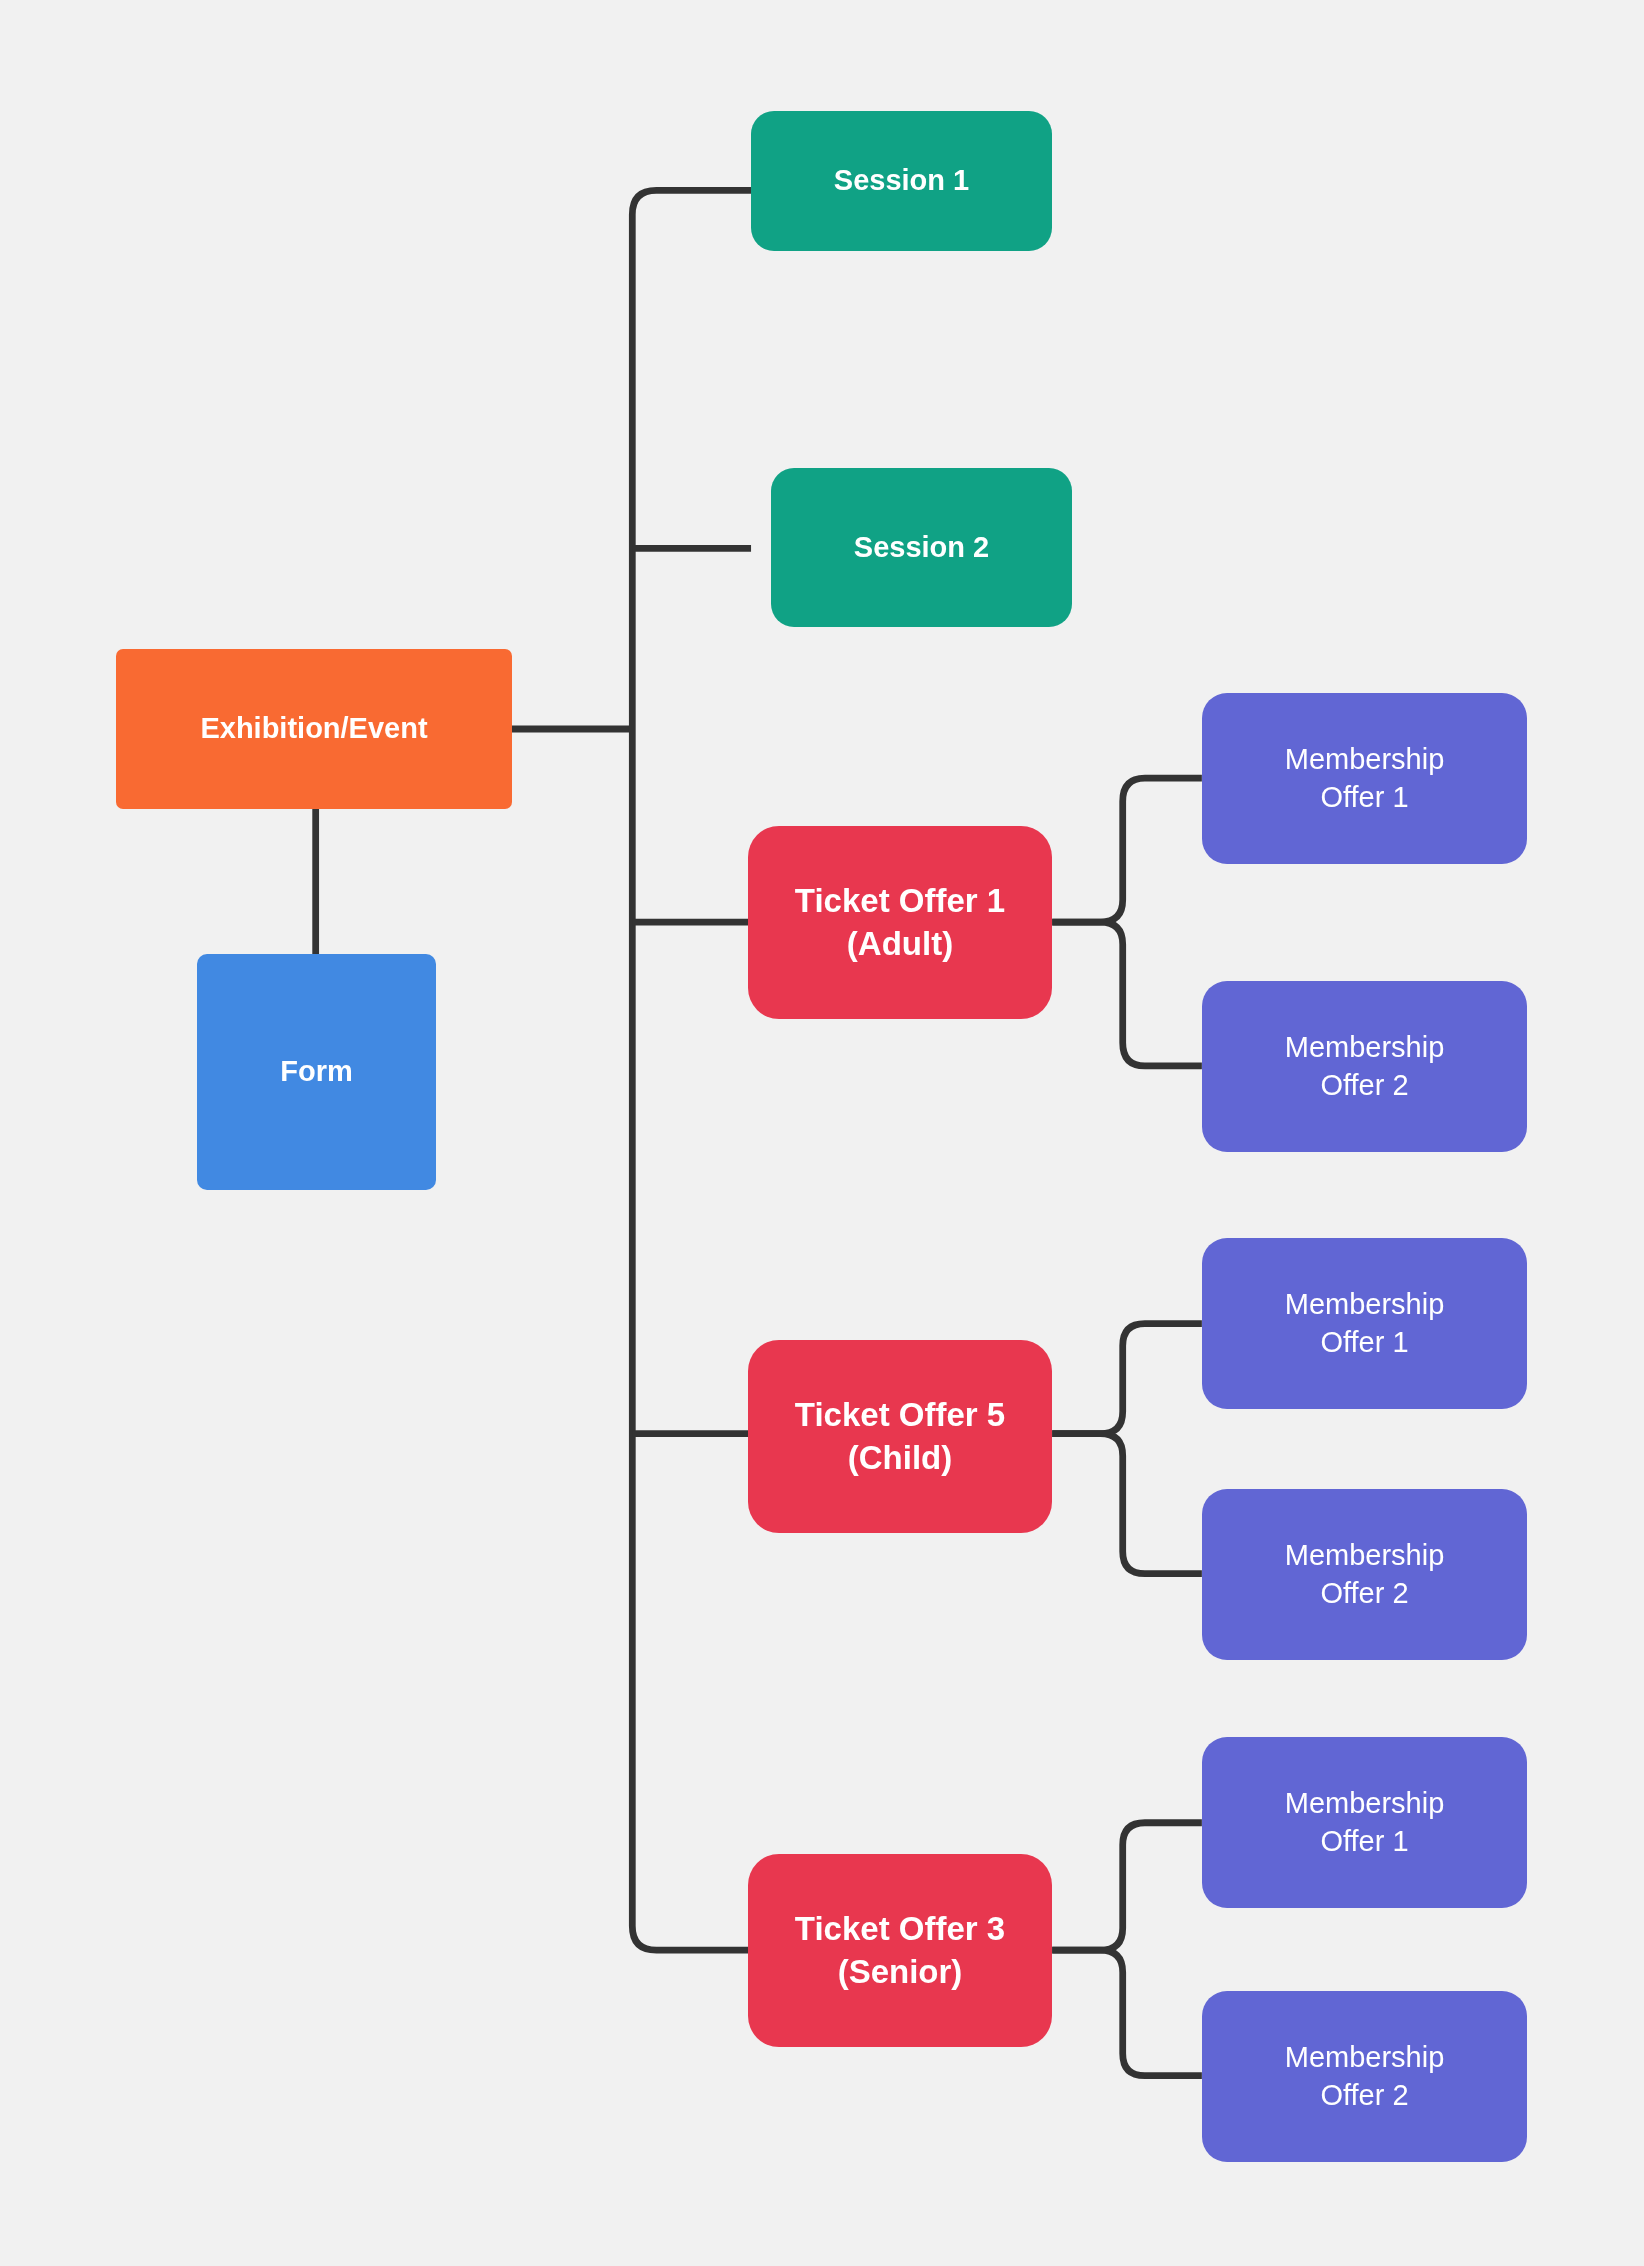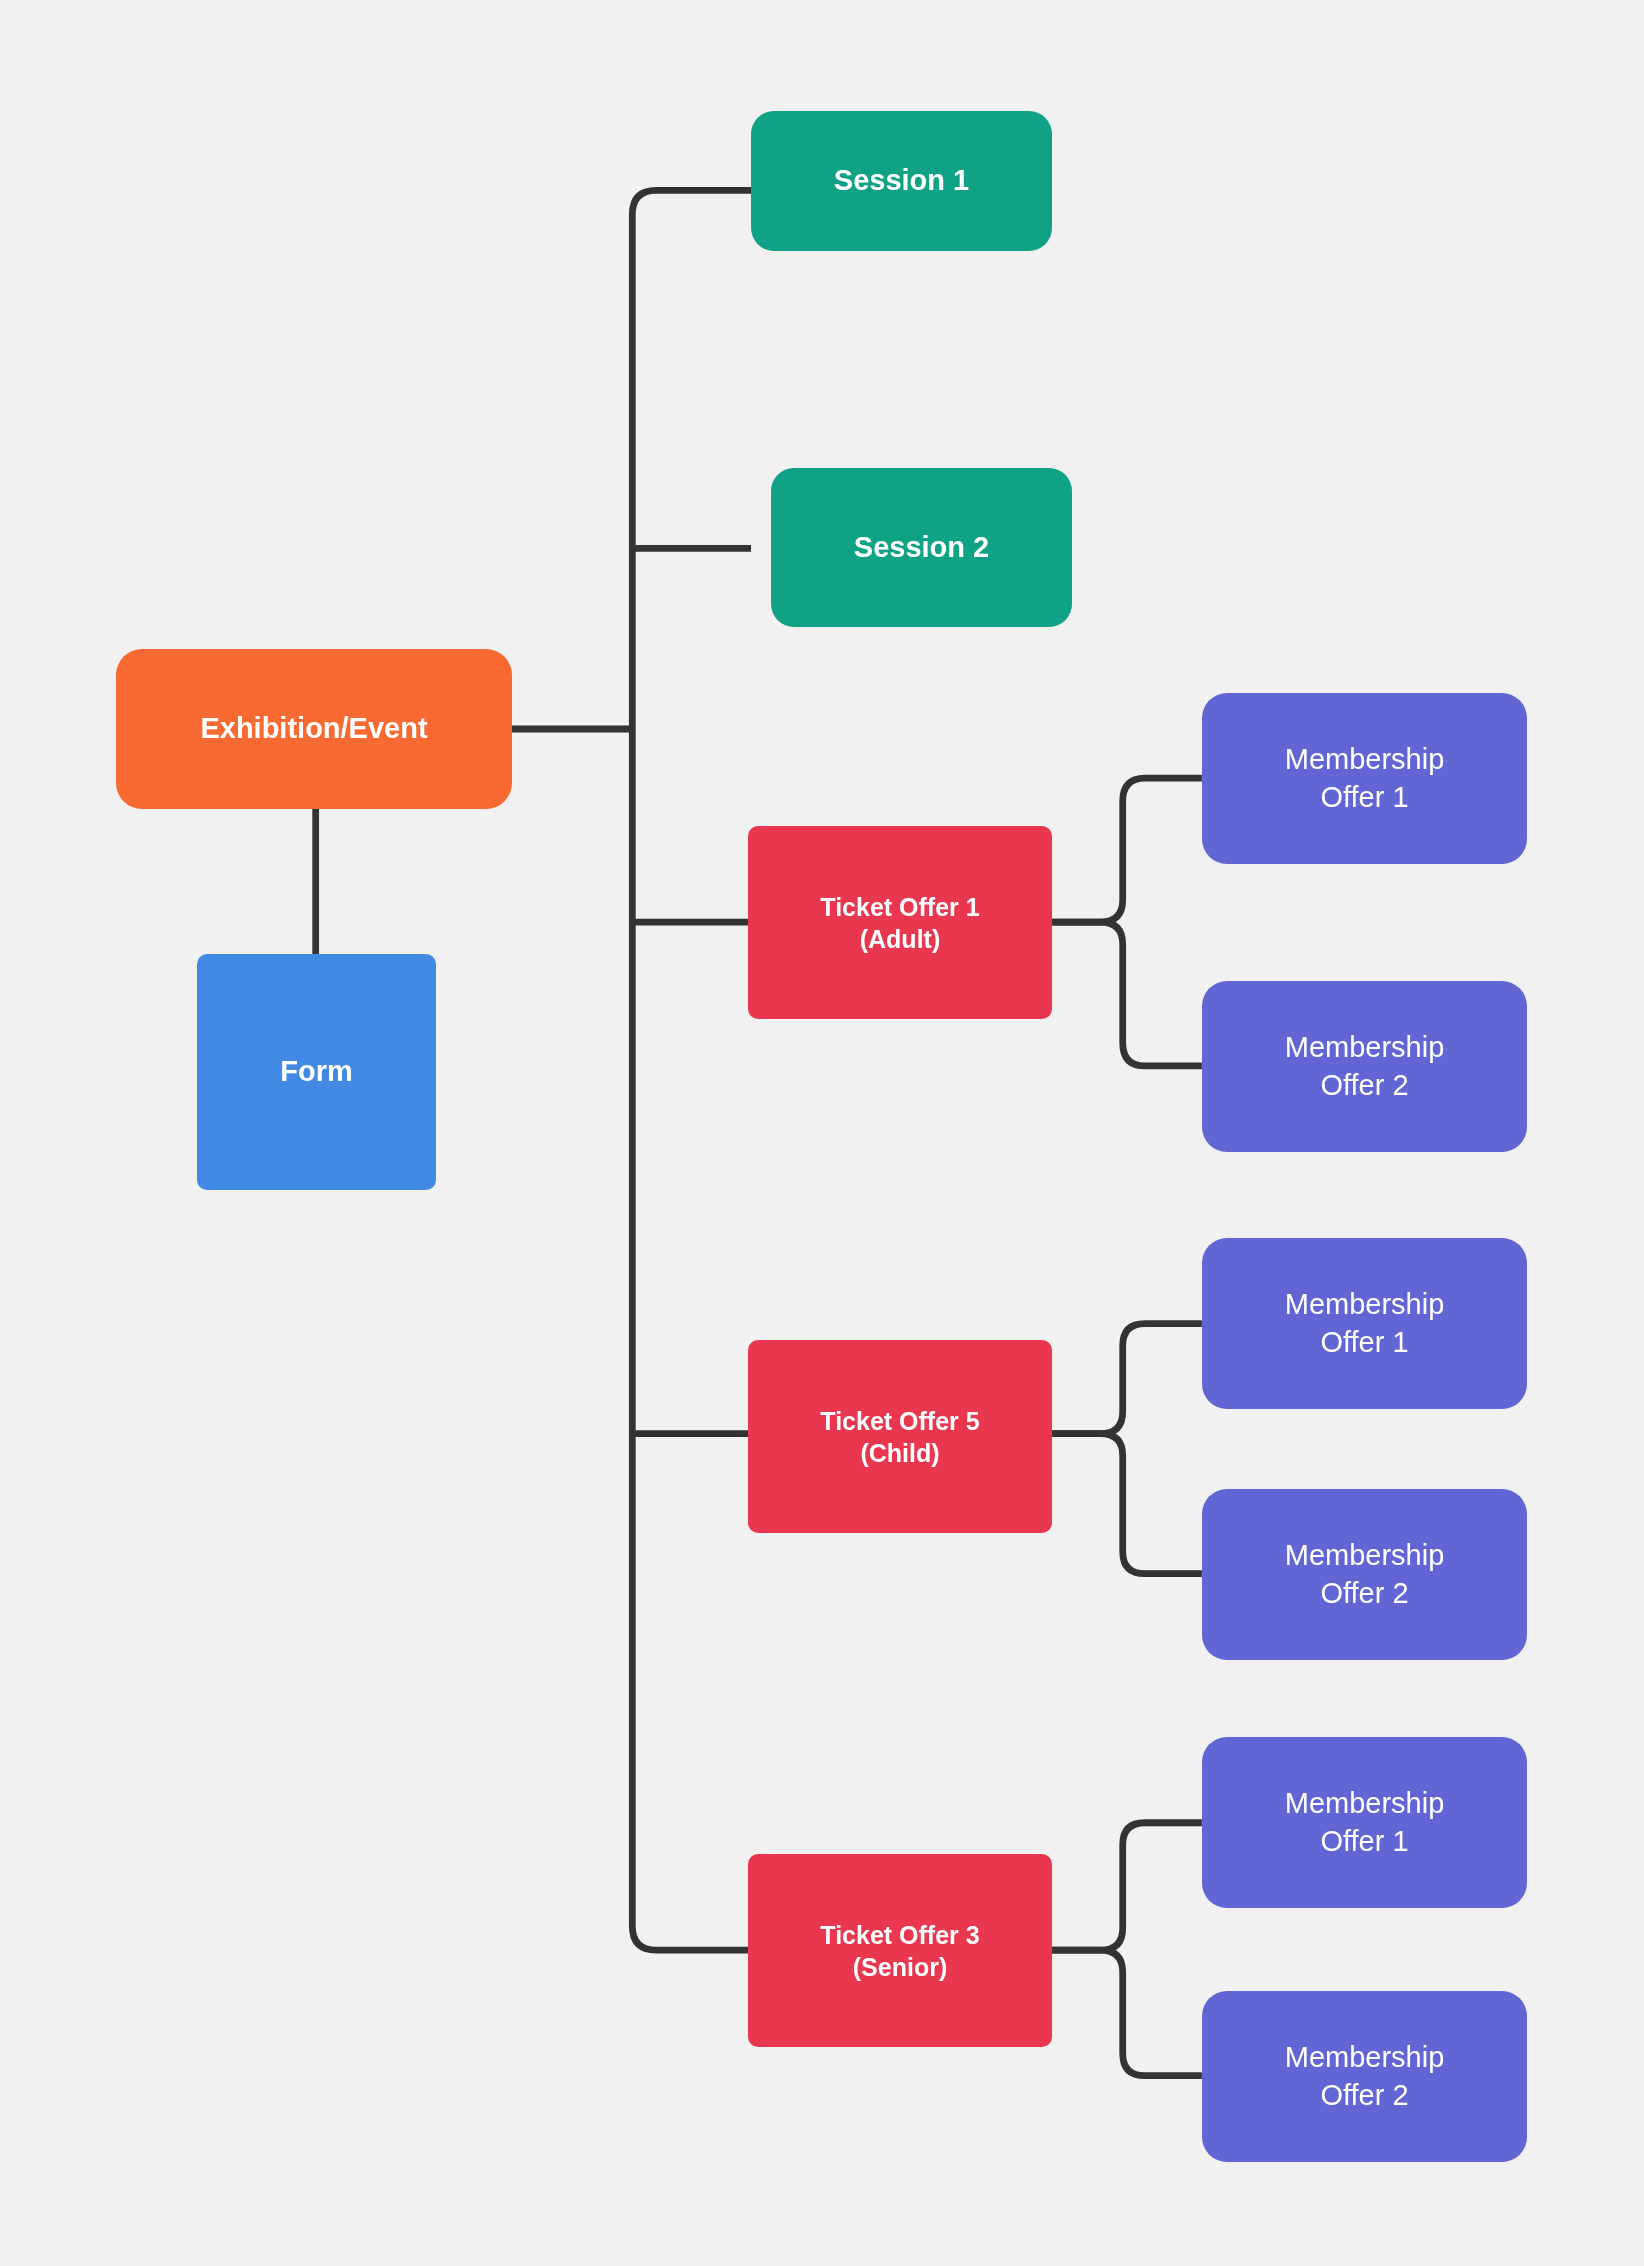--- a/index.html
+++ b/index.html
@@ -15,24 +15,24 @@
   .node{
     position:absolute;
     display:flex;align-items:center;justify-content:center;
     text-align:center;
     color:#ffffff;
     box-sizing:border-box;
     line-height:1.28;
     padding:5.8px 9.7px;
   }
   .node .label{display:block;white-space:pre-line;}
-  .n-root{background:#f96a32;border-radius:26px;font-weight:bold;font-size:29px;}
+  .n-root{background:#f96a32;border-radius:7px;font-weight:bold;font-size:29px;}
   .n-form{background:#4189e2;border-radius:42px;font-weight:bold;font-size:29px;}
   .n-session{background:#10a285;border-radius:23px;font-weight:bold;font-size:29px;}
-  .n-ticket{background:#e8374f;border-radius:10px;font-weight:bold;font-size:25px;}
+  .n-ticket{background:#e8374f;border-radius:31px;font-weight:bold;font-size:33px;}
   .n-member{background:#6166d4;border-radius:25px;font-weight:normal;font-size:29px;text-align:center;}
 </style>
 </head>
 <body>
 
 <div id="diagram">
 
   <svg class="edges" viewBox="0 0 1703 2347" xmlns="http://www.w3.org/2000/svg">
     <g fill="none" stroke="#333333" stroke-width="7" stroke-linecap="butt" stroke-linejoin="round">
 

